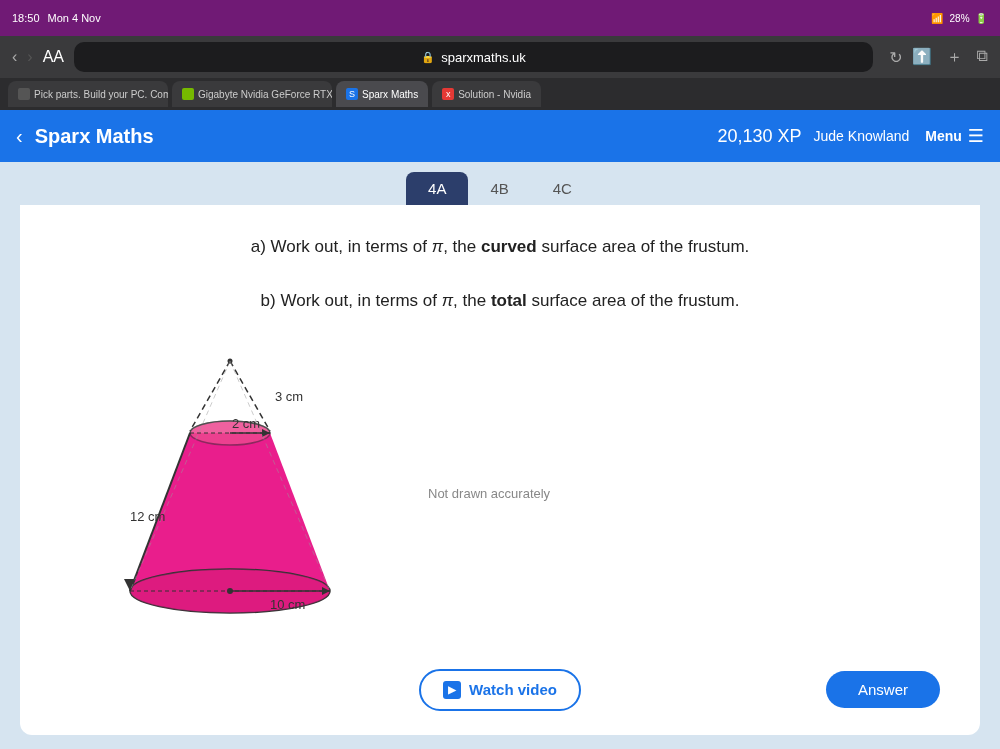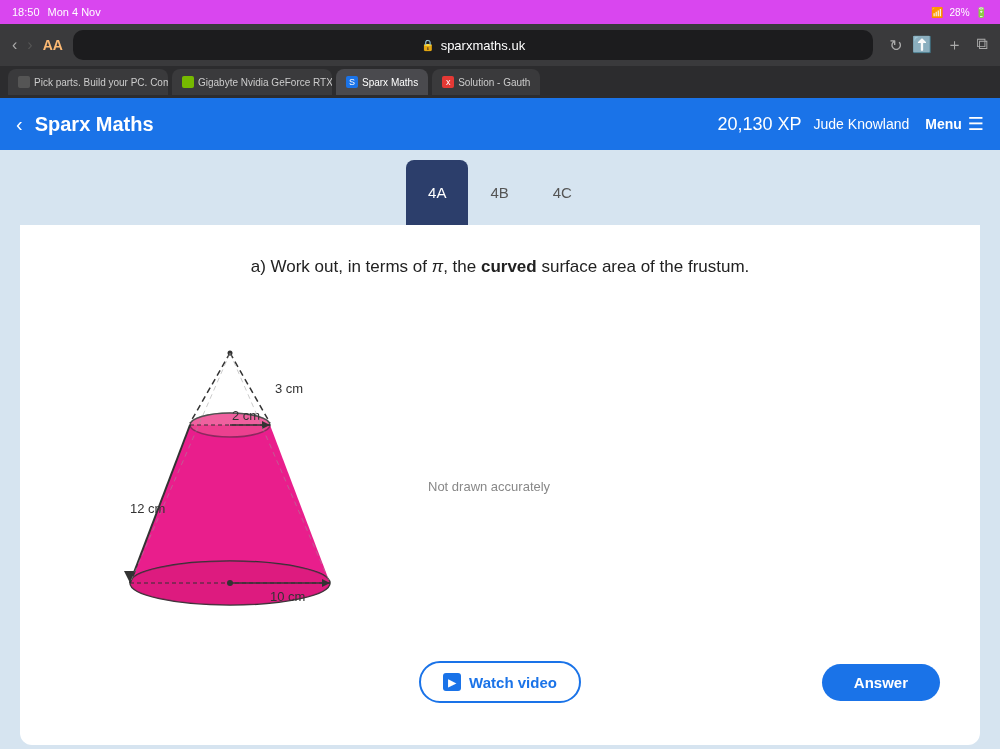--- a/index.html
+++ b/index.html
@@ -6,45 +6,45 @@
     body {
       width: 1000px;
       height: 749px;
       overflow: hidden;
       font-family: -apple-system, BlinkMacSystemFont, 'Segoe UI', sans-serif;
       background: #d6e4f0;
     }
 
     
     .status-bar {
-      background: #d946ef;
+      background: #701a75;
       color: white;
       font-size: 11px;
       display: flex;
       align-items: center;
       justify-content: space-between;
       padding: 2px 12px;
-      height: 24px;
+      height: 36px;
     }
     .status-left { display: flex; gap: 8px; align-items: center; }
     .status-right { display: flex; gap: 6px; align-items: center; font-size: 10px; }
 
     
     .address-bar {
       background: #3a3a3c;
       display: flex;
       align-items: center;
       padding: 6px 12px;
       gap: 10px;
       height: 42px;
     }
     .aa-label {
-      color: #fdba74;
-      font-size: 14px;
-      font-weight: 700;
+      color: #ffffff;
+      font-size: 16px;
+      font-weight: 400;
     }
     .url-bar {
       flex: 1;
       background: #1c1c1e;
       border-radius: 10px;
       display: flex;
       align-items: center;
       justify-content: center;
       gap: 6px;
       height: 30px;
@@ -140,21 +140,21 @@
 
     
     .tab-pills {
       display: flex;
       justify-content: center;
       gap: 0;
       background: #d6e4f0;
       padding: 10px 0 0 0;
     }
     .tab-pill {
-      padding: 24px 22px;
+      padding: 8px 22px;
       font-size: 15px;
       font-weight: 500;
       border-radius: 8px 8px 0 0;
       cursor: pointer;
       color: #555;
       background: transparent;
       border: none;
     }
     .tab-pill.active {
       background: #2c3e6b;
@@ -228,21 +228,21 @@
       justify-content: center;
       color: white;
       font-size: 10px;
     }
     .answer-btn {
       background: #1a73e8;
       border: none;
       border-radius: 24px;
       color: white;
       font-size: 15px;
-      font-weight: 700;
+      font-weight: 400;
       padding: 10px 32px;
       cursor: pointer;
     }
 
     svg text { font-family: -apple-system, sans-serif; }
   </style>
 </head>
 <body>
 
 <div class="status-bar">
@@ -283,21 +283,21 @@
   <div class="browser-tab">
     <div class="tab-favicon tab-nvidia"></div>
     <span>Gigabyte Nvidia GeForce RTX 3050 Windforc...</span>
   </div>
   <div class="browser-tab active">
     <div class="tab-favicon tab-sparx">S</div>
     <span>Sparx Maths</span>
   </div>
   <div class="browser-tab">
     <div class="tab-favicon tab-gauth">x</div>
-    <span>Solution - Gauth</span>
+    <span>Solution - Nvidia</span>
   </div>
 </div>
 
 <div class="nav-bar">
   <span class="nav-back">‹</span>
   <span class="nav-title">Sparx Maths</span>
   <span class="nav-xp">20,130 XP</span>
   <span class="nav-user">Jude Knowland</span>
   <span class="nav-menu">Menu</span>
   <span class="nav-hamburger">☰</span>
@@ -308,20 +308,23 @@
   <button class="tab-pill">4B</button>
   <button class="tab-pill">4C</button>
 </div>
 
 <div class="main-content">
   <div class="question-text">
     <p>
       a) Work out, in terms of <i>π</i>, the <b>curved</b> surface area of the frustum.
     </p>
     <br>
+    <p>
+      b) Work out, in terms of <i>π</i>, the <b>total</b> surface area of the frustum.
+    </p>
   </div>
 
   <div class="diagram-container">
     <svg width="340" height="310" viewBox="0 0 340 310">
 
       <line x1="170" y1="10" x2="130" y2="80" stroke="#333" stroke-width="1.5" stroke-dasharray="6,4"></line>
       <line x1="170" y1="10" x2="210" y2="80" stroke="#333" stroke-width="1.5" stroke-dasharray="6,4"></line>
 
       <ellipse cx="170" cy="82" rx="40" ry="12" fill="#e91e8c" opacity="0.7" stroke="#333" stroke-width="1.5"></ellipse>
 

